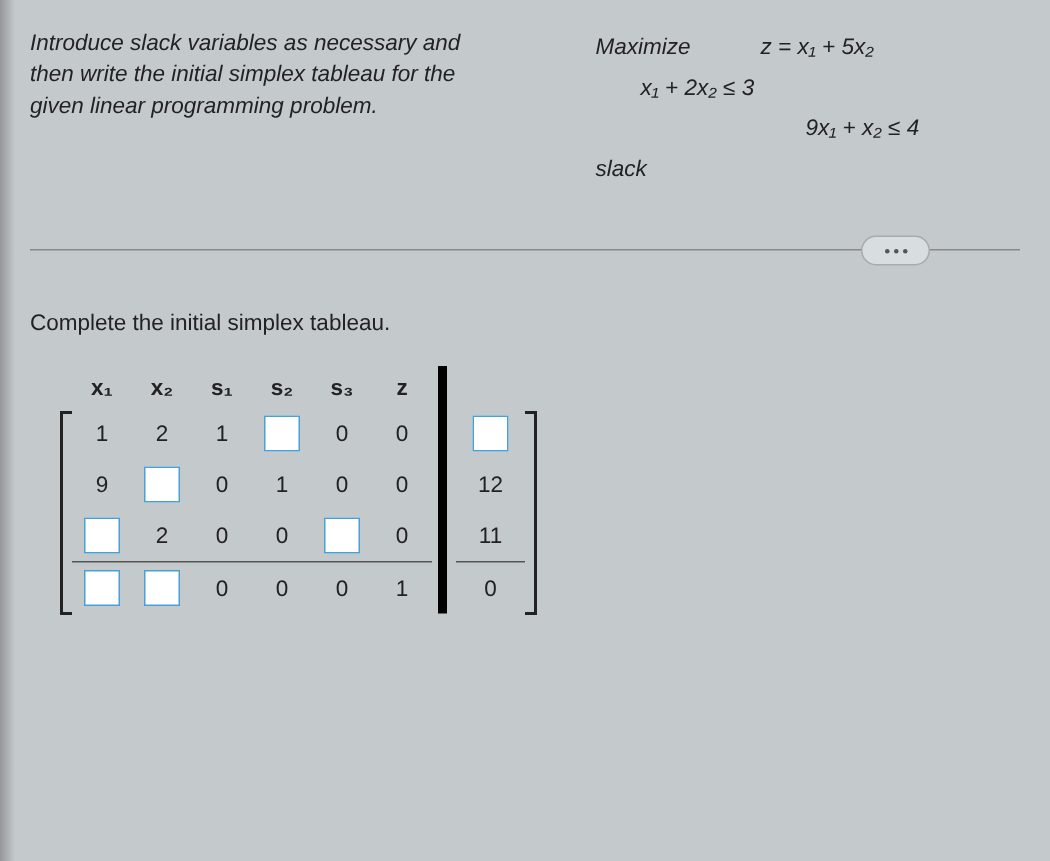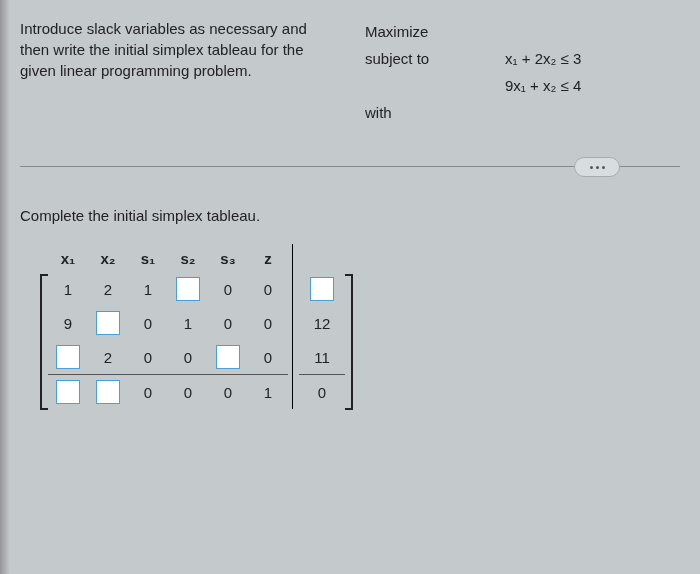--- a/index.html
+++ b/index.html
@@ -13,32 +13,34 @@
     height: 574px;
     position: relative;
     overflow: hidden;
   }
   .container {
     padding: 18px 20px;
   }
   .top-section {
     display: flex;
     gap: 20px;
+    font-style: italic;
   }
   .instructions {
     flex: 1;
     line-height: 1.4;
     padding-right: 10px;
   }
   .problem {
     flex: 1;
     line-height: 1.8;
   }
   .problem-row {
     display: flex;
+    margin-left: 32px;
   }
   .problem-label {
     width: 110px;
     display: inline-block;
   }
   .problem-expr {
     padding-left: 30px;
   }
   .hr {
     border-top: 1px solid #888;
@@ -118,21 +120,21 @@
   .matrix-body {
     display: flex;
   }
   .col {
     display: flex;
     flex-direction: column;
     align-items: center;
     width: 40px;
   }
   .col.rhs {
-    border-left: 1px solid #000000;
+    border-left: 6px solid #000000;
     padding-left: 6px;
     margin-left: 4px;
     width: 46px;
   }
   .cell {
     height: 34px;
     display: flex;
     align-items: center;
     justify-content: center;
     width: 100%;
@@ -162,31 +164,31 @@
 </style>
 </head>
 <body>
 
 <div class="container">
   <div class="top-section">
     <div class="instructions">Introduce slack variables as necessary and then write the initial simplex tableau for the given linear programming problem.</div>
     <div class="problem">
       <div class="problem-row">
         <span class="problem-label">Maximize</span>
-      </div>
-      <div class="problem-row">
-        <span class="problem-label">subject to</span>
+        <span>z = x₁ + 5x₂</span>
+      </div>
+      <div class="problem-row">
         <span class="problem-expr">x₁ + 2x₂ ≤ 3</span>
       </div>
       <div class="problem-row">
         <span class="problem-label"></span>
         <span class="problem-expr">9x₁ + x₂ ≤ 4</span>
       </div>
       <div class="problem-row">
-        <span class="problem-label">with</span>
+        <span class="problem-label">slack</span>
       </div>
     </div>
   </div>
 
   <div class="hr">
     <div class="dots-pill">
       <span></span>
         <span></span>
         <span></span>
     </div>

